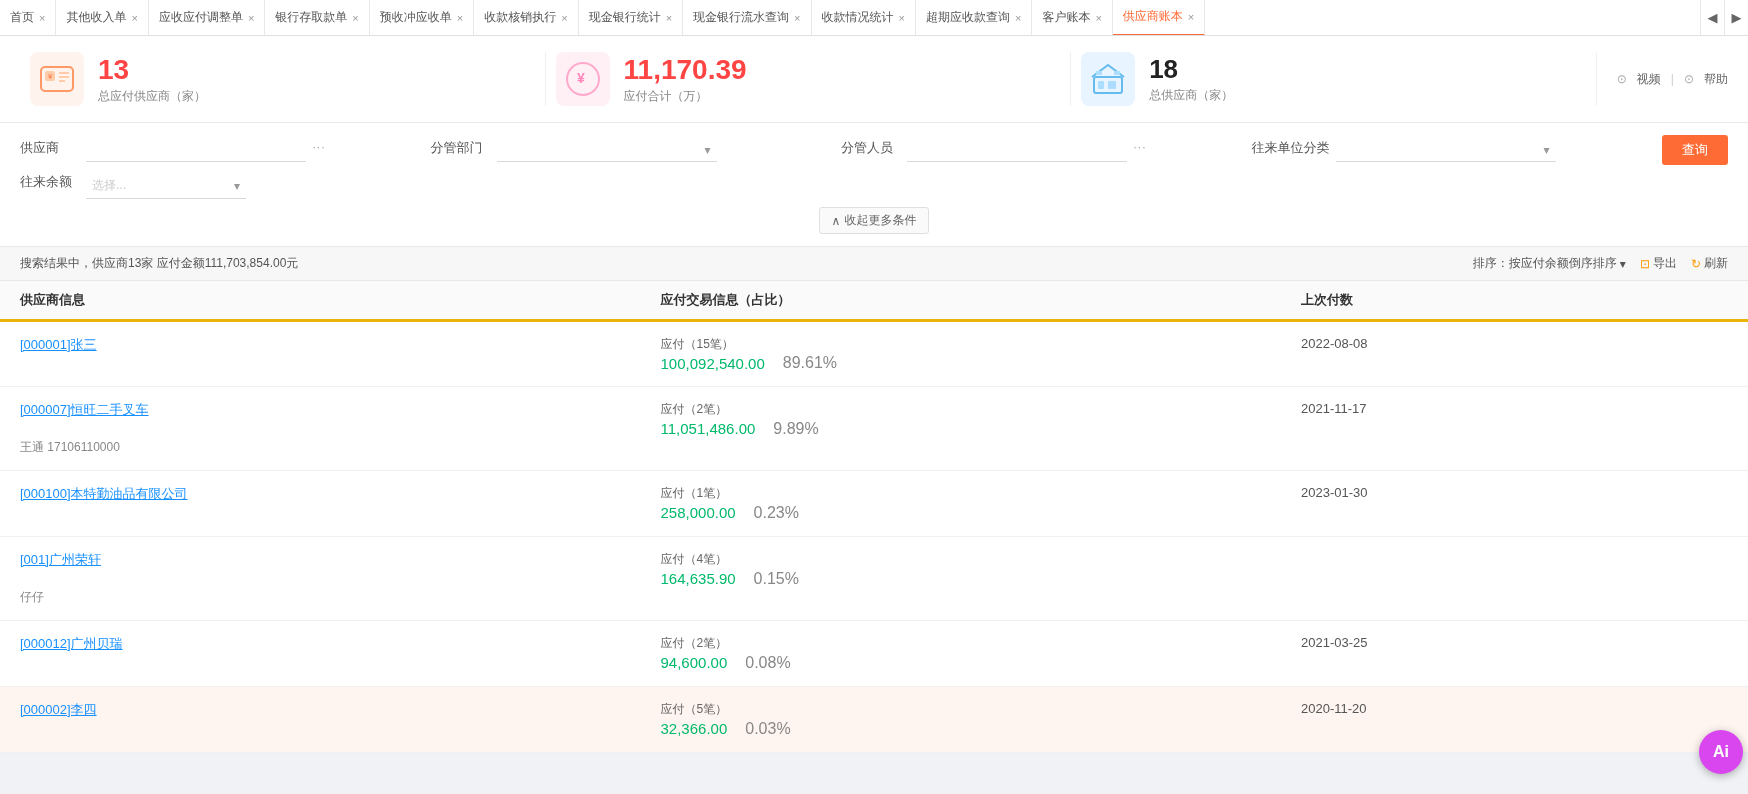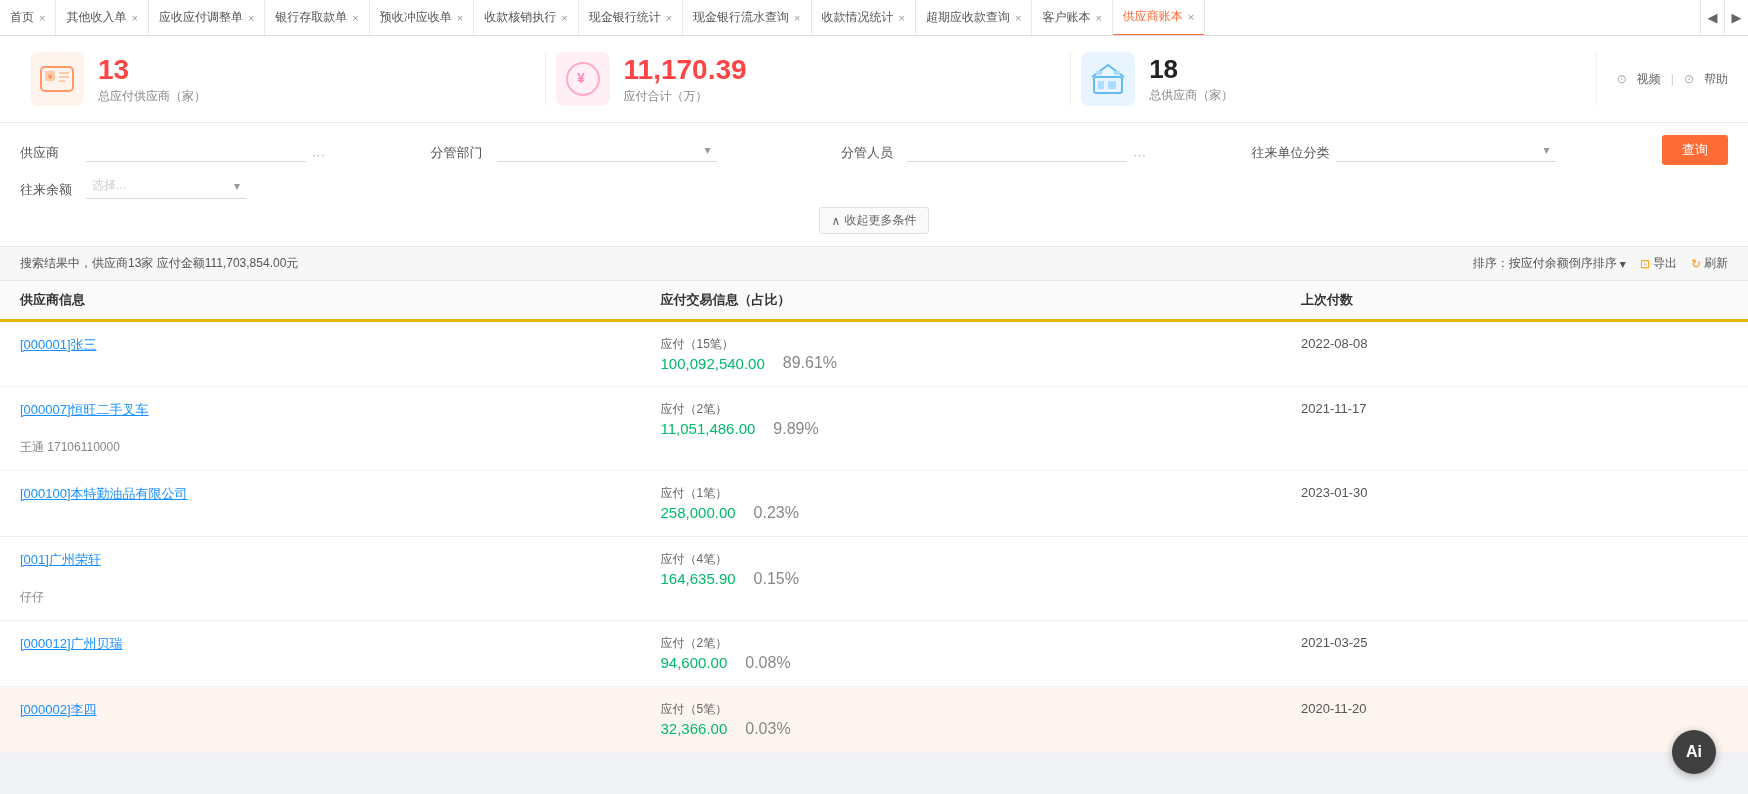--- a/index.html
+++ b/index.html
@@ -108,21 +108,21 @@
       border-bottom: 1px solid #e8e8e8;
     }
     .filter-row {
       display: flex;
       align-items: center;
       gap: 20px;
       margin-bottom: 8px;
     }
     .filter-item {
       display: flex;
-      align-items: flex-end;
+      align-items: flex-start;
       gap: 6px;
       flex: 1;
     }
     .filter-label {
       font-size: 13px;
       color: #555;
       white-space: nowrap;
       min-width: 60px;
     }
     .filter-input {
@@ -523,13 +523,13 @@
         <span class="payable-amount">32,366.00</span>
         <span class="payable-percent">0.03%</span>
       </div>
     </div>
     <div>
       <span class="last-pay-date">2020-11-20</span>
     </div>
   </div>
 </div>
 
-<div style="position:fixed; bottom:20px; right:32px; background:#404040; color:#fff; border-radius:50%; width:44px; height:44px; display:flex; align-items:center; justify-content:center; font-size:16px; font-weight:bold; box-shadow:0 2px 8px rgba(0,0,0,0.3); cursor:pointer;">Ai</div>
+<div style="position:fixed; bottom:20px; right:5px; background:#d946ef; color:#fff; border-radius:50%; width:44px; height:44px; display:flex; align-items:center; justify-content:center; font-size:16px; font-weight:bold; box-shadow:0 2px 8px rgba(0,0,0,0.3); cursor:pointer;">Ai</div>
 
 </body></html>

